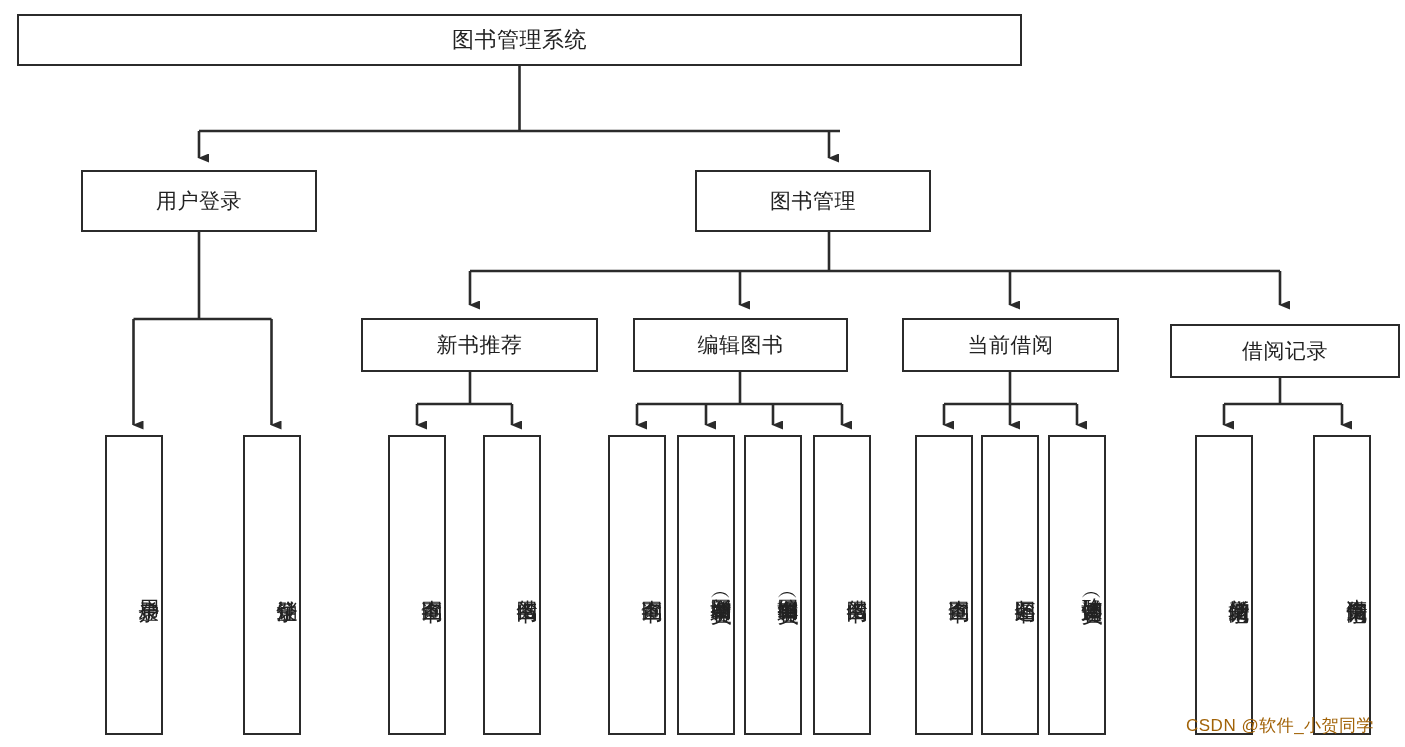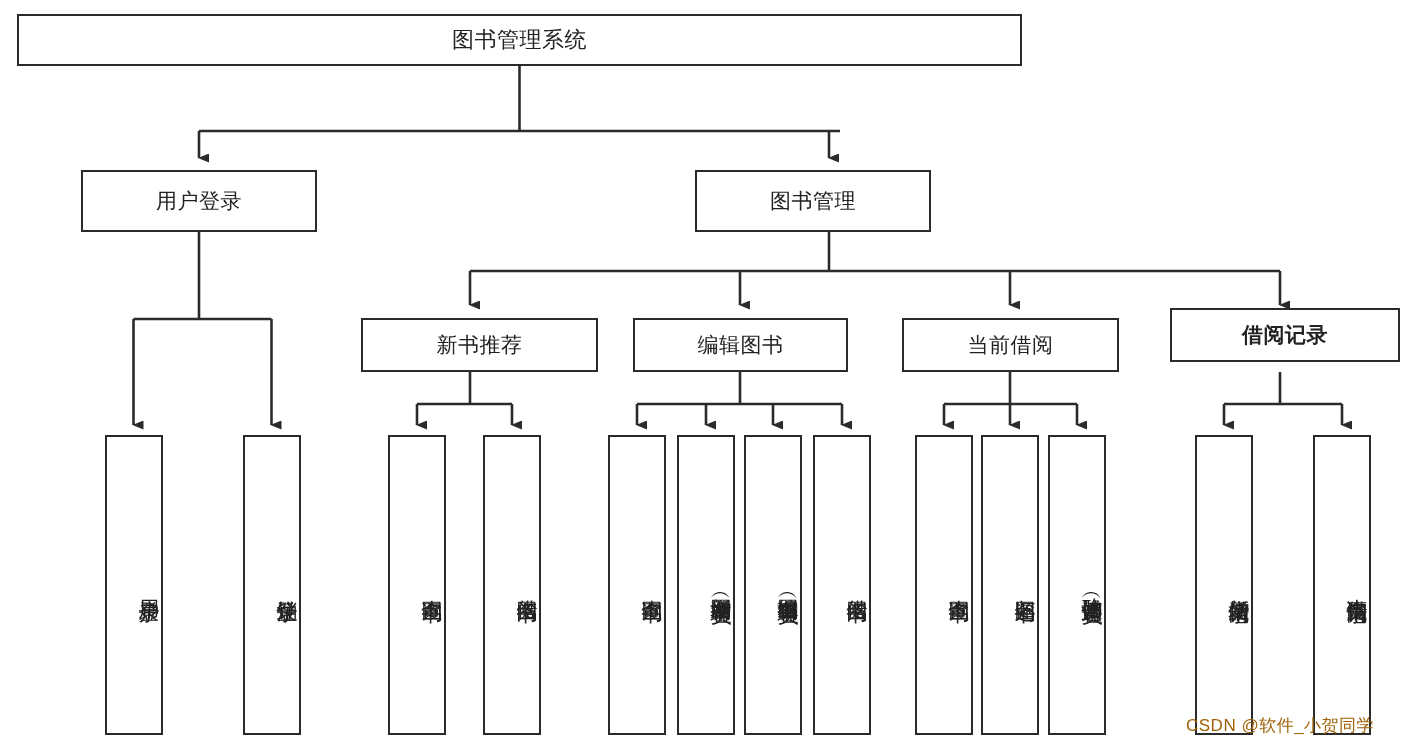--- a/index.html
+++ b/index.html
@@ -137,21 +137,21 @@
 
   <div class="node horiz" style="left:361px; top:318px; width:237px; height:54px;">
     <span class="node-label">新书推荐</span>
   </div>
   <div class="node horiz" style="left:633px; top:318px; width:215px; height:54px;">
     <span class="node-label">编辑图书</span>
   </div>
   <div class="node horiz" style="left:902px; top:318px; width:217px; height:54px;">
     <span class="node-label">当前借阅</span>
   </div>
-  <div class="node horiz" style="left:1170px; top:308px; width:230px; height:54px;font-weight:bold;">
+  <div class="node horiz" style="left:1170px; top:324px; width:230px; height:54px;">
     <span class="node-label">借阅记录</span>
   </div>
 
   <div class="node vert" style="left:105px; top:435px; width:58px; height:300px;">
     <span class="node-label">用户登录</span>
   </div>
   <div class="node vert" style="left:243px; top:435px; width:58px; height:300px;">
     <span class="node-label">注销登录</span>
   </div>
 

